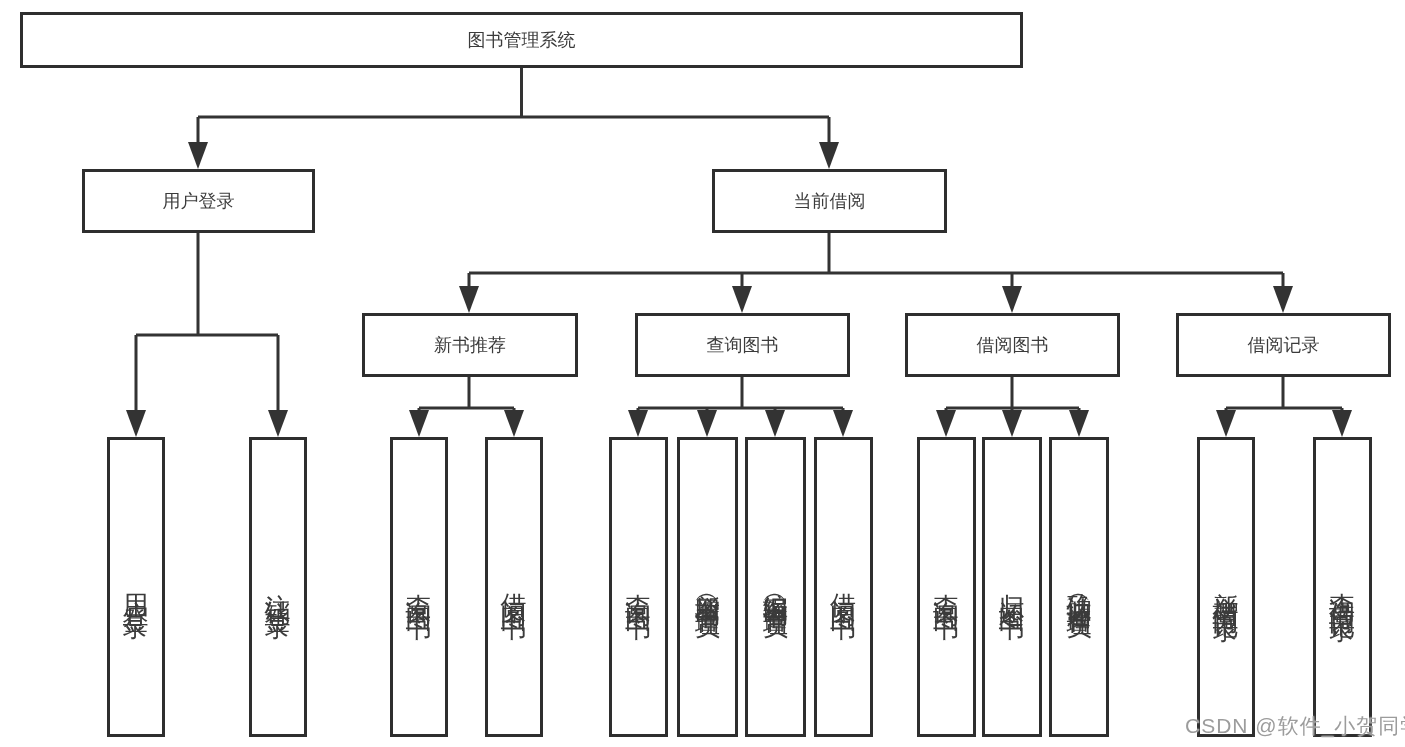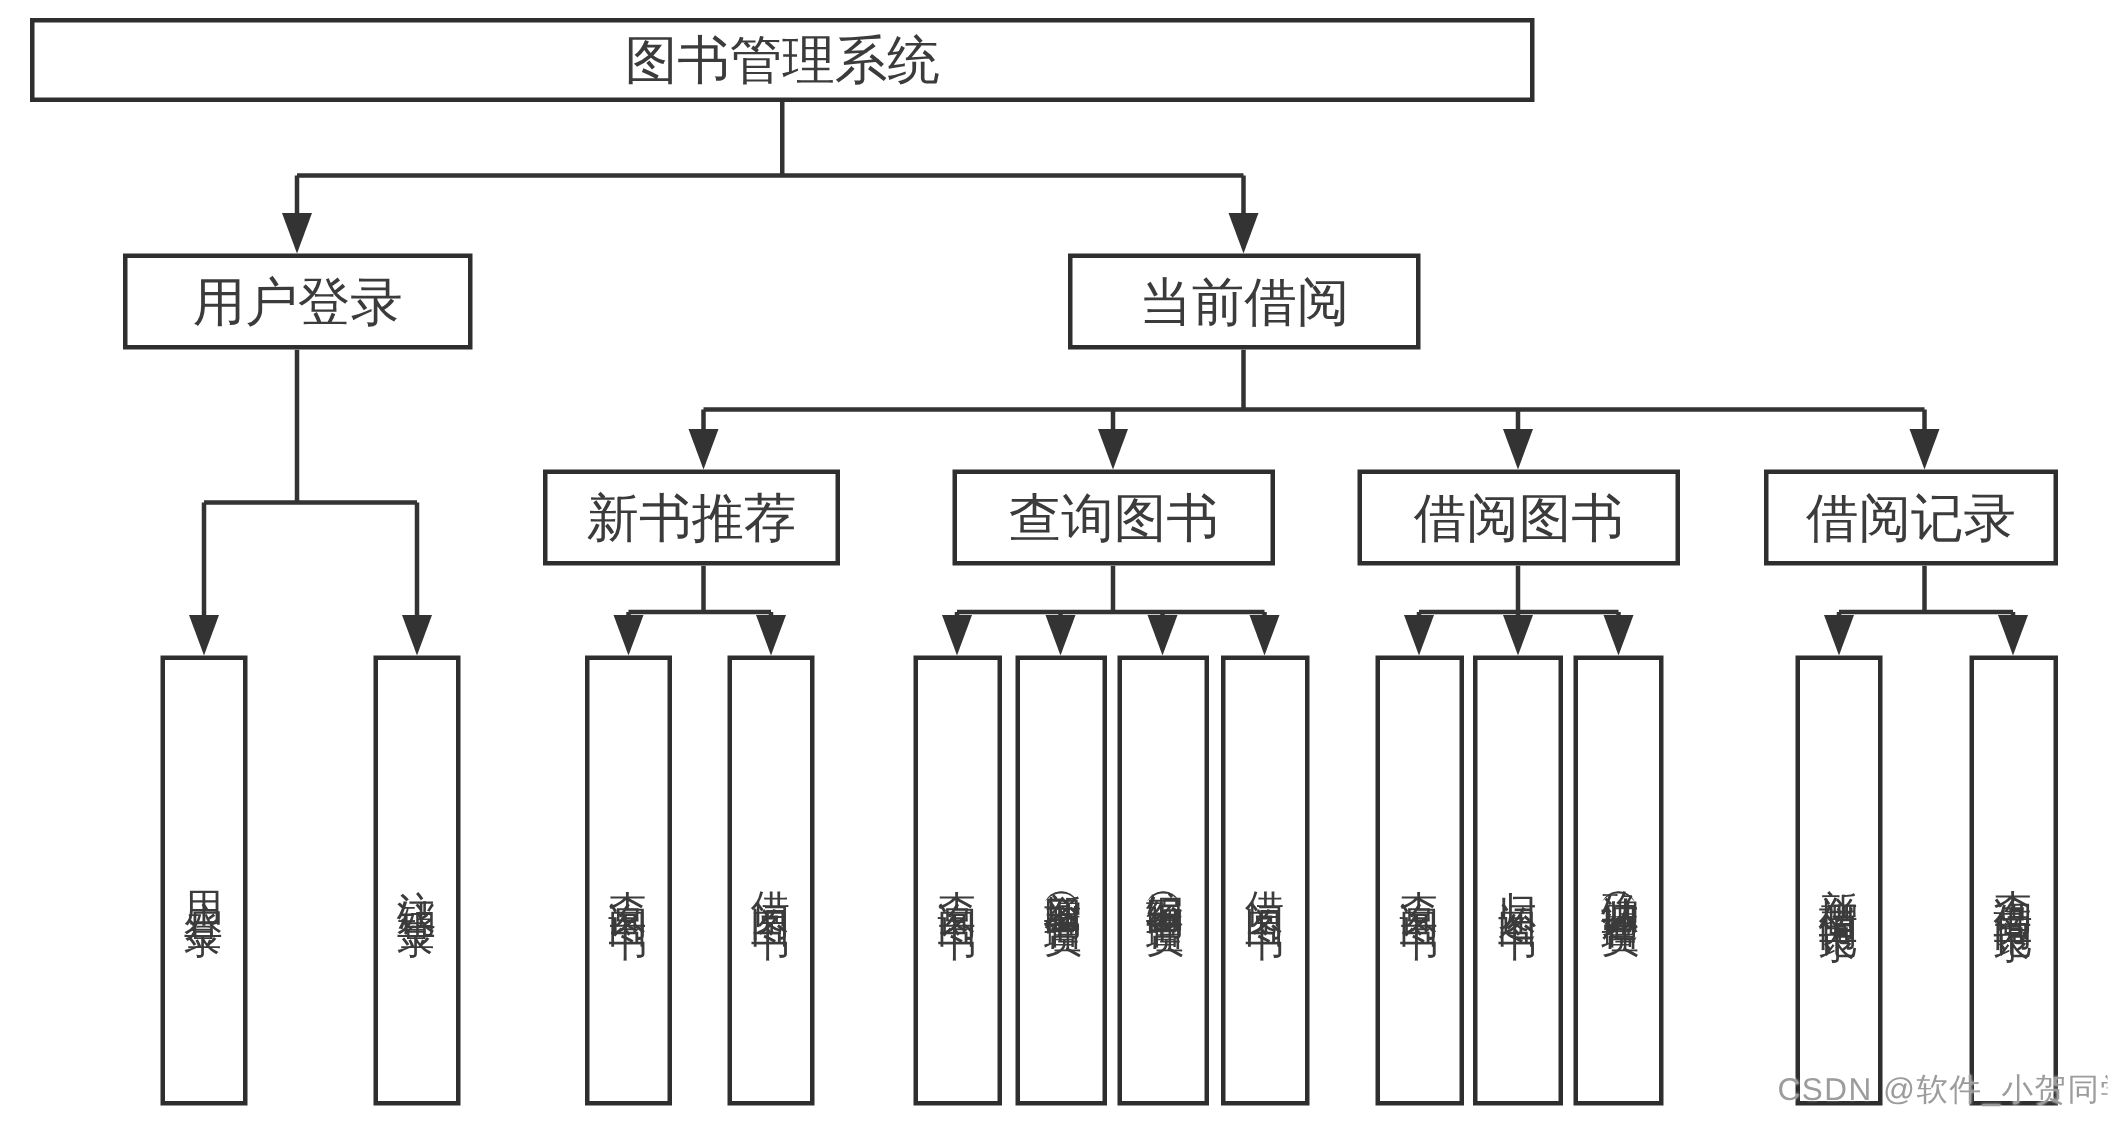--- a/index.html
+++ b/index.html
@@ -6,21 +6,21 @@
   body{
     width:1405px;height:747px;background:#ffffff;overflow:hidden;
     font-family:"Liberation Sans", sans-serif;
   }
   .canvas{position:relative;width:1405px;height:747px;background:#ffffff;}
   .connector-layer{position:absolute;left:0;top:0;z-index:1;}
   .box{
     position:absolute;z-index:2;box-sizing:border-box;
     border:3px solid #2e2e2e;background:#ffffff;
     display:grid;place-items:center;
-    color:#3b3b3b;font-size:35px;line-height:1;white-space:nowrap;
+    color:#3b3b3b;font-size:18px;line-height:1;white-space:nowrap;
   }
   .vbox{
     writing-mode:vertical-rl;text-orientation:mixed;
     font-size:26px;
   }
   .v4{letter-spacing:7px;}
   .v6{letter-spacing:5px;}
   .v9{letter-spacing:3px;font-size:25px;}
   .watermark{
     position:absolute;z-index:3;left:1185px;top:712px;
@@ -64,24 +64,24 @@
       <polygon points="1216,410 1236,410 1226,437"></polygon>
       <polygon points="1332,410 1352,410 1342,437"></polygon>
     </g>
   </svg>
 
   <div class="box" style="left:20px;top:12px;width:1003px;height:56px;">图书管理系统</div>
 
   <div class="box" style="left:82px;top:169px;width:233px;height:64px;">用户登录</div>
   <div class="box" style="left:712px;top:169px;width:235px;height:64px;">当前借阅</div>
 
-  <div class="box" style="left:362px;top:313px;width:198px;height:64px;">新书推荐</div>
+  <div class="box" style="left:362px;top:313px;width:216px;height:64px;">新书推荐</div>
   <div class="box" style="left:635px;top:313px;width:215px;height:64px;">查询图书</div>
   <div class="box" style="left:905px;top:313px;width:215px;height:64px;">借阅图书</div>
-  <div class="box" style="left:1176px;top:313px;width:196px;height:64px;">借阅记录</div>
+  <div class="box" style="left:1176px;top:313px;width:215px;height:64px;">借阅记录</div>
 
   <div class="box vbox v4" style="left:107px;top:437px;width:58px;height:300px;">用户登录</div>
   <div class="box vbox v4" style="left:249px;top:437px;width:58px;height:300px;">注销登录</div>
 
   <div class="box vbox v4" style="left:390px;top:437px;width:58px;height:300px;">查询图书</div>
   <div class="box vbox v4" style="left:485px;top:437px;width:58px;height:300px;">借阅图书</div>
 
   <div class="box vbox v4" style="left:609px;top:437px;width:59px;height:300px;">查询图书</div>
   <div class="box vbox v9" style="left:677px;top:437px;width:61px;height:300px;">新增图书（管理员）</div>
   <div class="box vbox v9" style="left:745px;top:437px;width:61px;height:300px;">编辑图书（管理员）</div>

